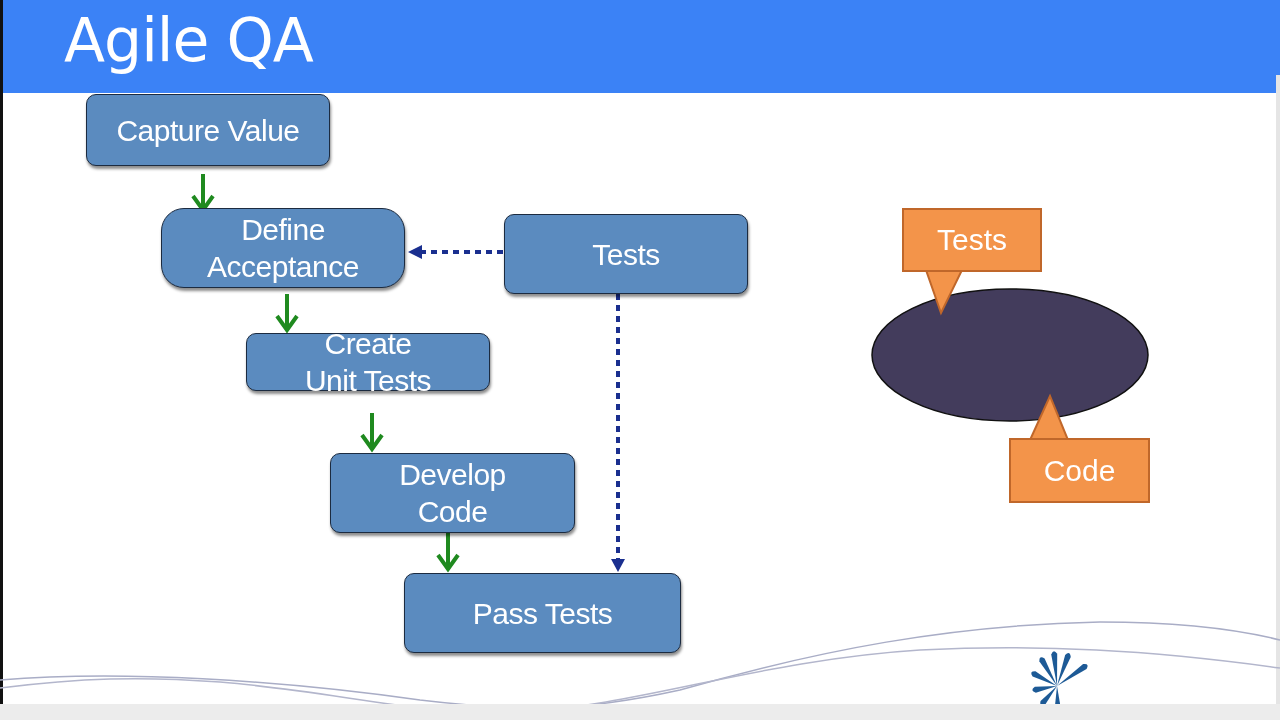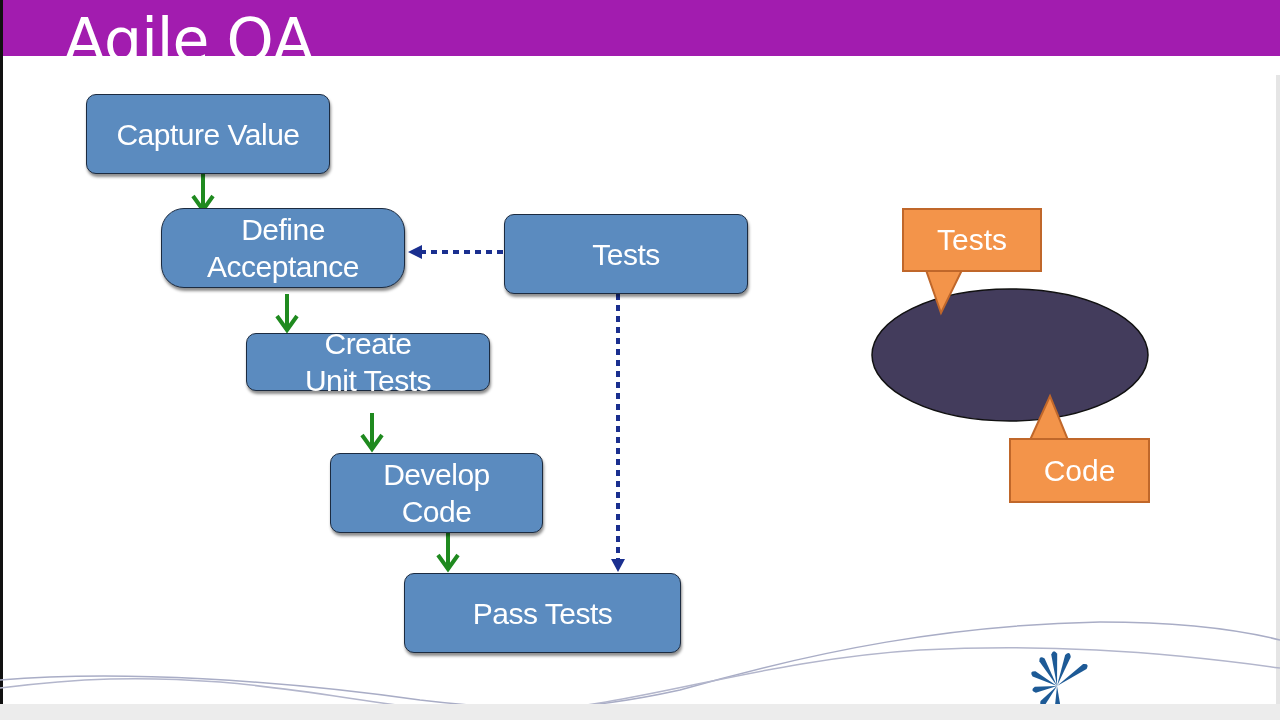--- a/index.html
+++ b/index.html
@@ -2,22 +2,22 @@
 <html><head>
 <meta charset="utf-8">
 <style>
   html, body { margin: 0; padding: 0; }
   body {
     width: 1280px; height: 720px; overflow: hidden; position: relative;
     background: #ffffff;
     font-family: "Liberation Sans", "DejaVu Sans", sans-serif;
   }
   .titlebar {
-    position: absolute; left: 0; top: 0; width: 1280px; height: 56px;
-    background: #a21caf;
+    position: absolute; left: 0; top: 0; width: 1280px; height: 93px;
+    background: #3b82f6;
   }
   .titlebar .title {
     position: absolute; left: 64px; top: 4px;
     color: #ffffff; font-size: 60px; line-height: 72px;
     font-family: "DejaVu Sans", "Liberation Sans", sans-serif;
     letter-spacing: -1px;
   }
   .leftbar { position: absolute; left: 0; top: 0; width: 3px; height: 720px; background: #111; }
   .bottomstrip { position: absolute; left: 0; top: 704px; width: 1280px; height: 16px; background: #ececec; }
   .rightstrip { position: absolute; left: 1276px; top: 75px; width: 4px; height: 645px; background: #e5e5e5; }
@@ -94,35 +94,35 @@
     <path d="M0,0 L-3,-32 Q0,-38 3,-32 Z" transform="rotate(-5)"></path>
     <path d="M0,0 L-3,-32 Q0,-38 3,-32 Z" transform="rotate(20)"></path>
     <path d="M0,0 L-3,-34 Q0,-40 3,-34 Z" transform="rotate(55)"></path>
     <path d="M0,0 L-3,-26 Q0,-32 3,-26 Z" transform="rotate(-62)"></path>
     <path d="M0,0 L-3,-22 Q0,-28 3,-22 Z" transform="rotate(-100)"></path>
     <path d="M0,0 L-3,-22 Q0,-28 3,-22 Z" transform="rotate(-140)"></path>
     <path d="M0,0 L-3,-22 Q0,-28 3,-22 Z" transform="rotate(178)"></path>
   </g>
 </svg>
 
-<div class="node" style="left:86px; top:94px; width:244px; height:80px;">
+<div class="node" style="left:86px; top:94px; width:244px; height:72px;">
   <span>Capture Value</span>
 </div>
 
 <div class="node" style="left:161px; top:208px; width:244px; height:80px; flex-direction:column;border-radius:23px;">
   <span>Define</span>
   <span>Acceptance</span>
 </div>
 
 <div class="node" style="left:246px; top:333px; width:244px; height:58px; flex-direction:column;">
   <span>Create</span>
   <span>Unit Tests</span>
 </div>
 
-<div class="node" style="left:330px; top:453px; width:213px; height:80px; flex-direction:column;">
+<div class="node" style="left:330px; top:453px; width:245px; height:80px; flex-direction:column;">
   <span>Develop</span>
   <span>Code</span>
 </div>
 
 <div class="node" style="left:404px; top:573px; width:277px; height:80px;">
   <span>Pass Tests</span>
 </div>
 
 <div class="node" style="left:504px; top:214px; width:244px; height:80px; flex-direction:column;">
   <span>Tests</span>

